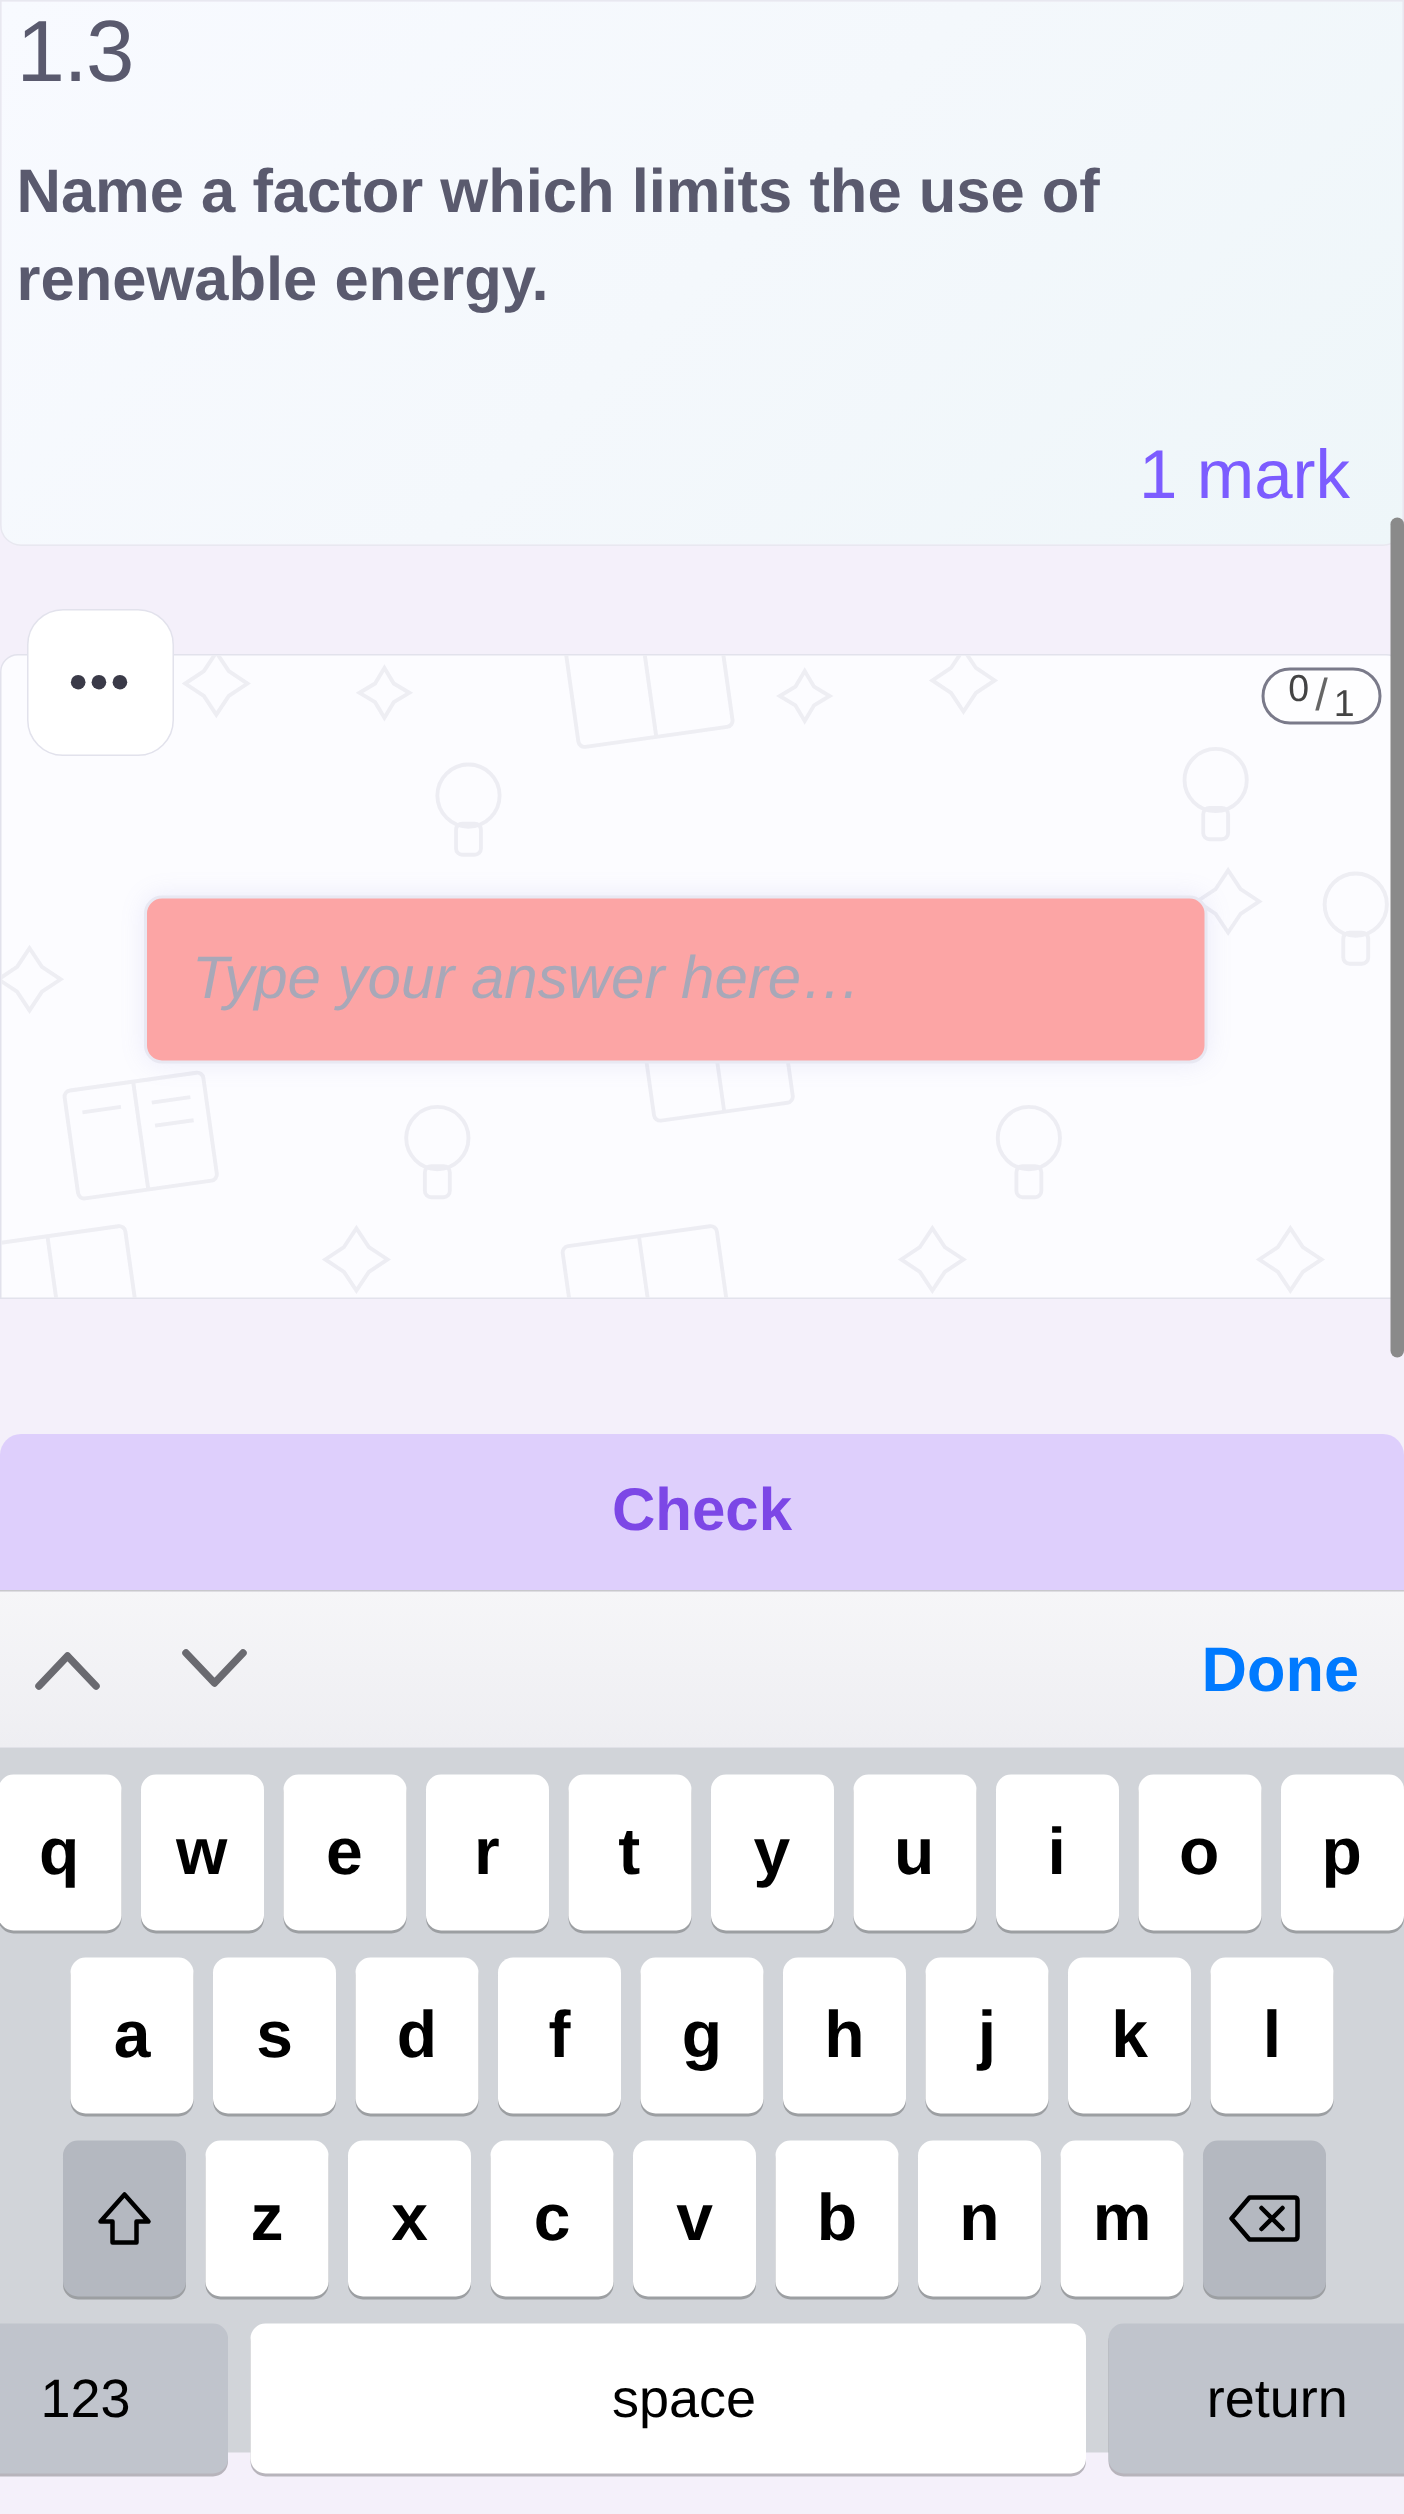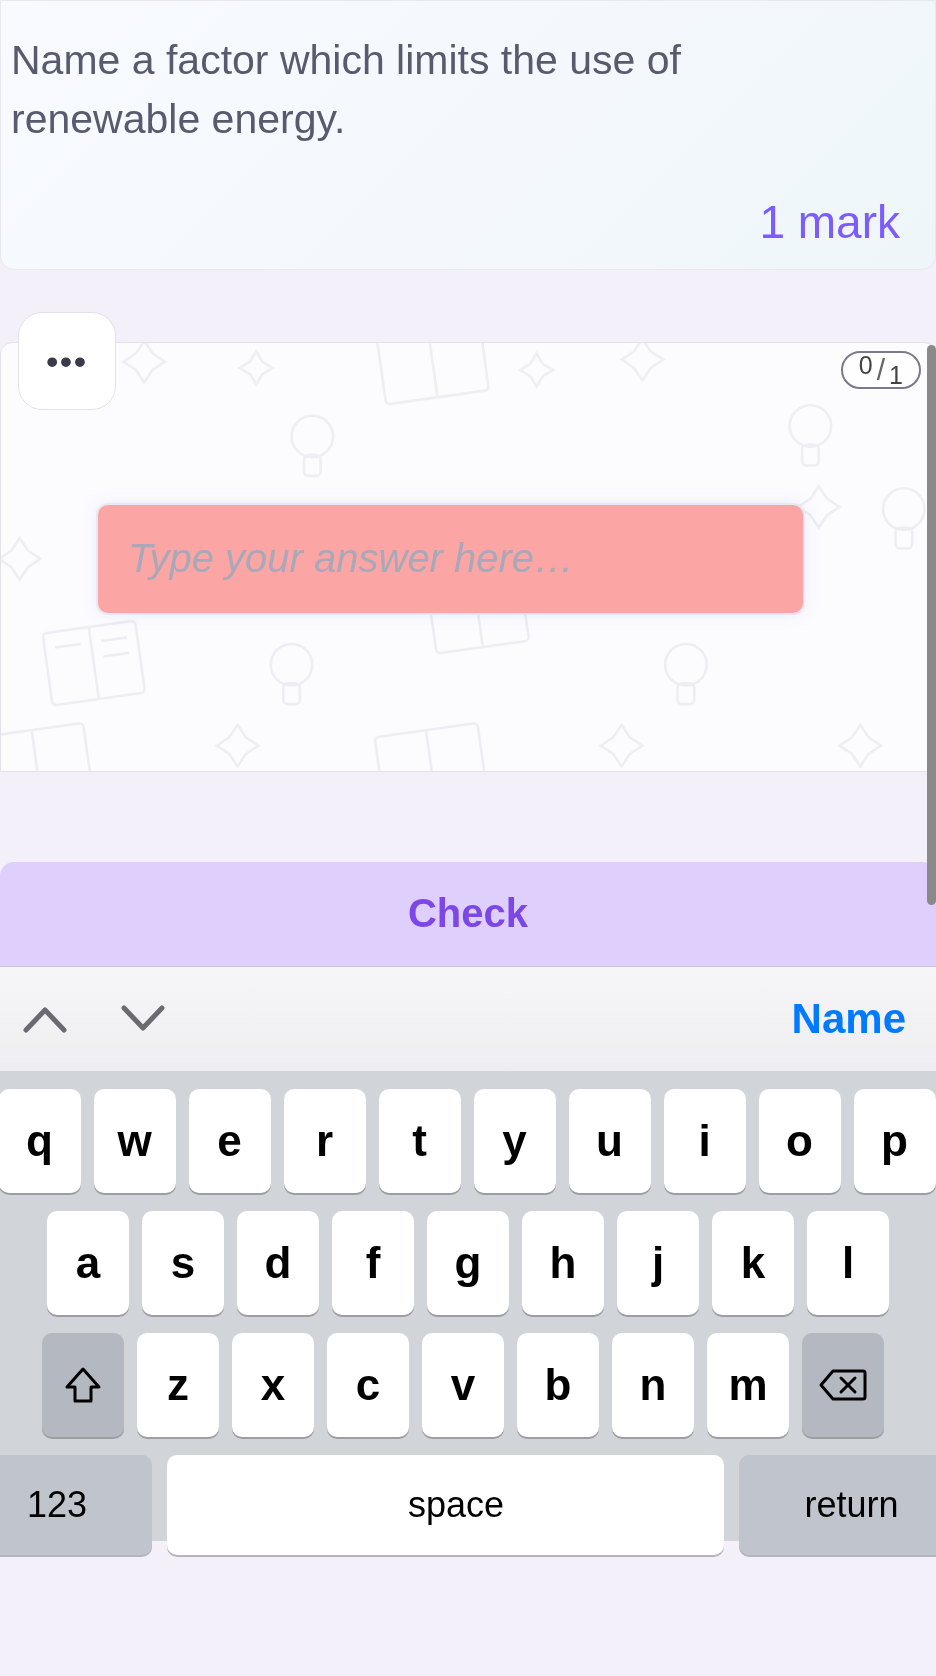--- a/index.html
+++ b/index.html
@@ -20,32 +20,32 @@
       position: relative;
     }
     .question-number {
       font-size: 58px;
       font-weight: 500;
       color: #5a5a6e;
       letter-spacing: -1px;
     }
     .question-text {
       font-size: 41px;
-      font-weight: 400;
+      font-weight: 700;
       color: #5a5a6e;
       line-height: 1.45;
       margin-top: 30px;
       padding-right: 80px;
     }
     .marks {
       text-align: right;
       font-size: 46px;
       font-weight: 400;
       color: #7c5cff;
-      margin-top: 45px;
+      margin-top: 72px;
       padding-right: 25px;
     }
 
     .answer-area {
       background: #fcfcff;
       border: 1px solid #e2e2ec;
       border-radius: 12px 12px 0 0;
       margin-top: 72px;
       position: relative;
       height: 430px;
@@ -203,20 +203,21 @@
     .kb-row.r4 .key { height: 100px; }
 
     svg { display: block; }
   </style>
 </head>
 <body>
 
 
 
 <div class="question-card">
+  <div class="question-number">1.3</div>
   <div class="question-text">Name a factor which limits the use of renewable energy.</div>
   <div class="marks">1 mark</div>
 </div>
 
 <div style="position:relative;">
   <div class="answer-area">
     <svg class="answer-bg" viewBox="0 0 900 430">
       <g stroke="#e4e4ec" stroke-width="2.5" fill="none">
         <g transform="translate(40,280) rotate(-8)">
             <rect x="0" y="0" width="90" height="70" rx="4"></rect>
@@ -298,21 +299,21 @@
       <svg width="50" height="34" viewBox="0 0 50 34">
           <polyline points="6,28 25,8 44,28" stroke="#6a6a70" stroke-width="5" fill="none" stroke-linecap="round" stroke-linejoin="round"></polyline>
         </svg>
     </div>
     <div class="kb-nav-arrow">
       <svg width="50" height="34" viewBox="0 0 50 34">
           <polyline points="6,6 25,26 44,6" stroke="#6a6a70" stroke-width="5" fill="none" stroke-linecap="round" stroke-linejoin="round"></polyline>
         </svg>
     </div>
   </div>
-  <div class="kb-done">Name</div>
+  <div class="kb-done">Done</div>
 </div>
 
 <div class="keyboard">
   <div class="kb-row r1">
     <div class="key">q</div>
     <div class="key">w</div>
     <div class="key">e</div>
     <div class="key">r</div>
     <div class="key">t</div>
     <div class="key">y</div>

